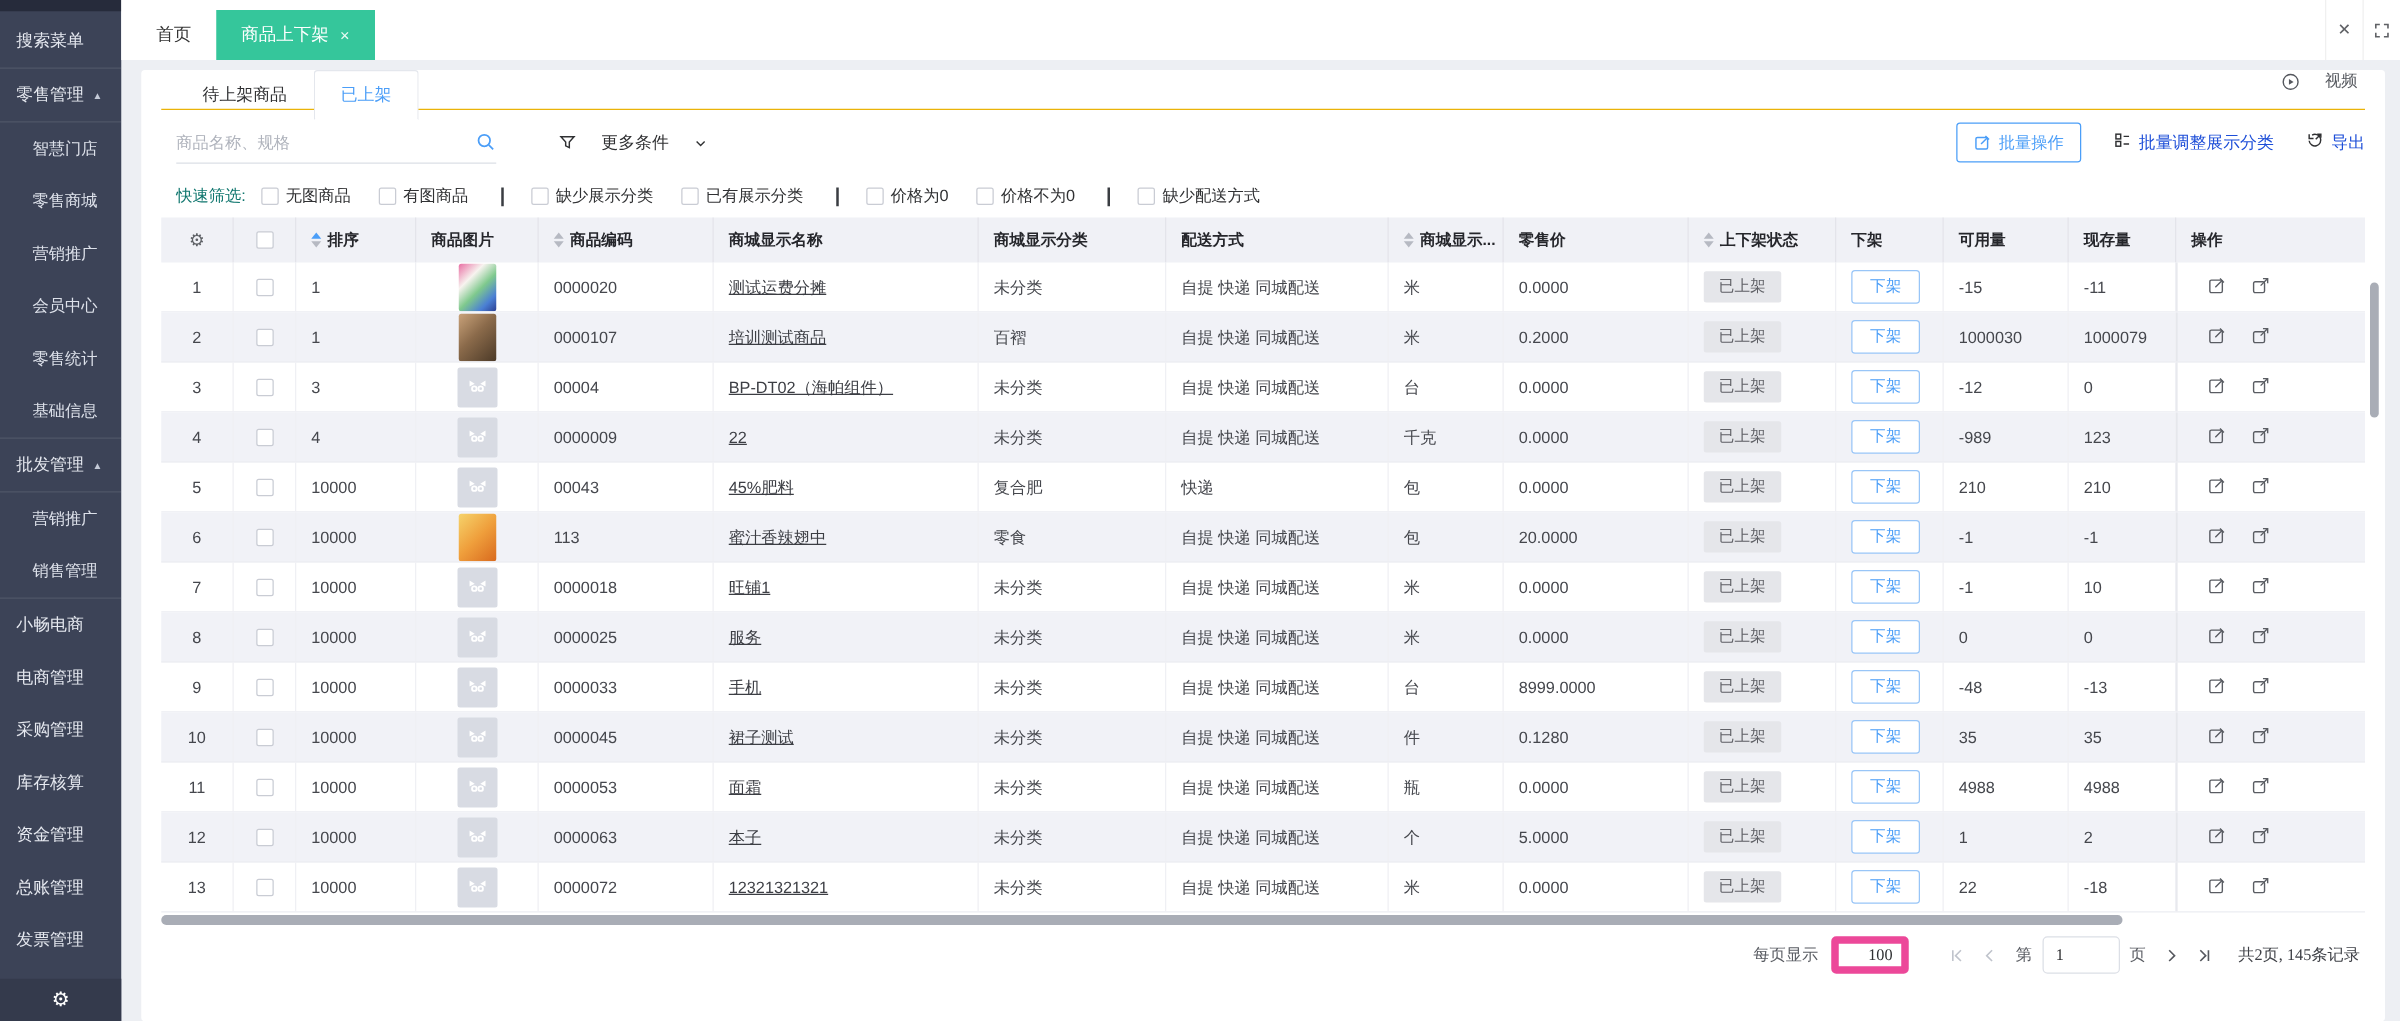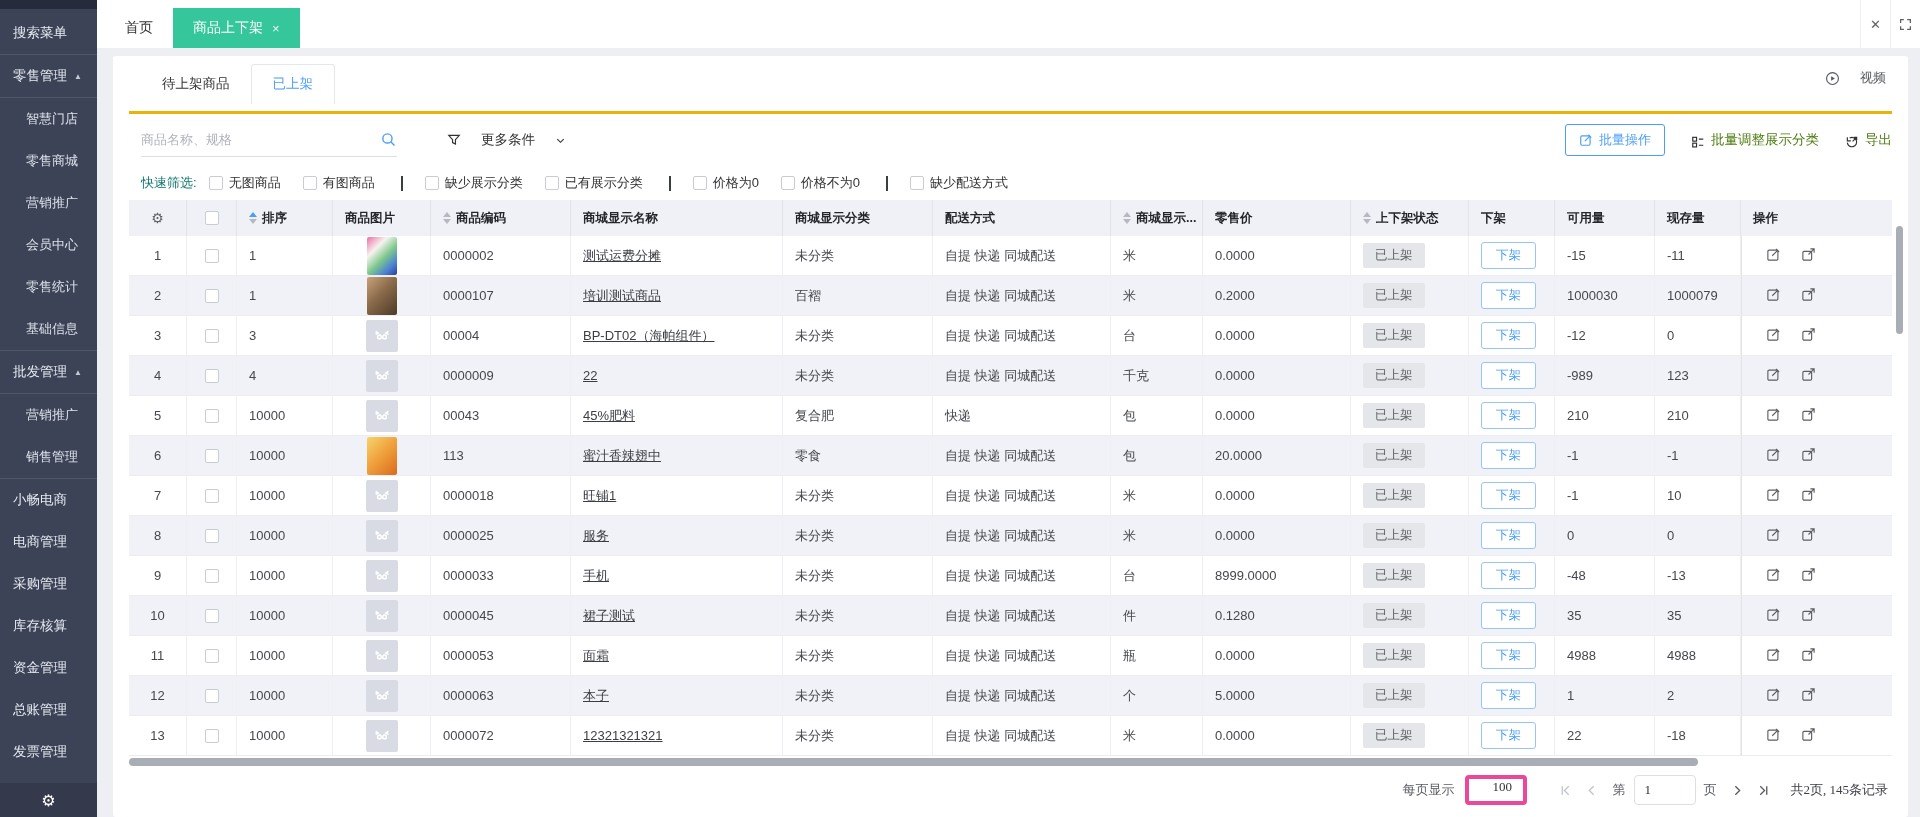--- a/index.html
+++ b/index.html
@@ -23,35 +23,35 @@
   .tab-home { padding:0 20px; height:40px; display:flex; align-items:center; font-size:14px; color:#333; cursor:pointer; }
   .tab-active { background:#35C69B; color:#fff; height:40px; display:flex; align-items:center; gap:9px; padding:0 20px; font-size:14px; cursor:pointer; }
   .tab-active .x { font-size:13px; color:#EAFBF4; }
   .topbar-icons { position:absolute; right:0; top:0; height:100%; display:flex; }
   .tb-ic { width:30px; height:100%; display:flex; align-items:center; justify-content:center; color:#606266; font-size:13px; border-left:1px solid #F0F0F0; cursor:pointer; }
 
   .content { flex:1; padding:8px 12px 0 16px; min-height:0; }
   .card { background:#fff; height:100%; border-radius:3px; display:flex; flex-direction:column; padding:0 16px; position:relative; }
 
   
-  .subtab-row { height:58px; display:flex; align-items:center; justify-content:space-between; border-bottom:3px solid #eab308; flex-shrink:0; }
+  .subtab-row { height:32px; display:flex; align-items:flex-start; justify-content:space-between; border-bottom:1px solid #eab308; flex-shrink:0; }
   .stabs { display:flex; align-items:flex-end; padding-left:12px; }
   .stab { padding:10px 21px; font-size:13.5px; color:#303133; cursor:pointer; }
   .stab.active { border:1px solid #E4E7ED; border-bottom:1px solid #fff; margin-bottom:-1px; color:#4B9EF8; border-radius:3px 3px 0 0; background:#fff; }
   .video-link { display:flex; align-items:center; gap:20px; color:#55585e; font-size:13px; padding:0 6px 11px 0; cursor:pointer; }
 
   
   .search-row { height:52px; display:flex; align-items:center; flex-shrink:0; padding-left:12px; }
   .search-box { width:256px; border-bottom:1px solid #DCDFE6; display:flex; align-items:center; height:34px; }
   .search-box input { border:none; outline:none; flex:1; font-size:13px; color:#333; background:transparent; }
   .search-box input::placeholder { color:#AFB3BC; }
   .more-filter { margin-left:50px; display:flex; align-items:center; gap:20px; color:#303133; font-size:13.5px; cursor:pointer; }
   .spacer { flex:1; }
   .btn-batch { border:1px solid #4B9EF8; color:#4B9EF8; border-radius:3px; height:32px; padding:0 13px; display:flex; align-items:center; gap:6px; font-size:13px; background:#fff; cursor:pointer; }
-  .act-link { display:flex; align-items:flex-end; gap:6px; color:#4d7c0f; font-size:13.5px; margin-left:26px; cursor:pointer; }
+  .act-link { display:flex; align-items:flex-start; gap:6px; color:#1d4ed8; font-size:13.5px; margin-left:26px; cursor:pointer; }
 
   
   .quickfilter-row { height:34px; display:flex; align-items:center; font-size:13px; color:#303133; flex-shrink:0; padding-left:12px; }
   .qf-label { color:#0f766e; margin-right:12px; }
   .qf-opt { display:flex; align-items:center; gap:6px; margin-right:22px; cursor:pointer; }
   .qf-sep { width:2px; height:15px; background:#3a3d42; margin:0 22px 0 4px; }
   .cbx { width:14px; height:14px; border:1px solid #C9CCD4; border-radius:2px; background:#fff; flex-shrink:0; cursor:pointer; }
 
   
   .tbl { --cols:58px 50px 96px 98px 140px 212px 150px 178px 92px 148px 118px 86px 100px 86px 1fr; flex-shrink:0; }
@@ -79,21 +79,21 @@
   .img-food { background:linear-gradient(135deg,#f6d36b 0%,#ef9f3c 50%,#d96a1e 100%); }
   .gear-glyph { color:#5E6166; font-size:14px; font-weight:normal; cursor:pointer; }
 
   
   .h-scroll { height:9px; margin:2px 0 0 0; position:relative; flex-shrink:0; }
   .h-thumb { position:absolute; left:0; top:0; height:8px; width:89%; background:#A9ADB6; border-radius:4px; cursor:pointer; }
   .v-thumb { position:absolute; right:5px; top:170px; width:7px; height:108px; background:#A9ADB6; border-radius:4px; cursor:pointer; }
 
   
   .pag-row { height:46px; display:flex; align-items:center; justify-content:flex-end; gap:0; font-size:13px; color:#5a5d63; flex-shrink:0; padding-right:4px;font-family:Liberation Serif, serif; }
-  .pag-select { border:4px solid #ec4899; border-radius:4px; height:30px; width:62px; display:flex; align-items:flex-start; justify-content:space-between; padding:0 24px; margin:0 26px 0 10px; cursor:pointer; color:#303133; }
+  .pag-select { border:6px solid #ec4899; border-radius:4px; height:30px; width:62px; display:flex; align-items:center; justify-content:space-between; padding:0 24px; margin:0 26px 0 10px; cursor:pointer; color:#303133; }
   .pag-nav { width:26px; display:flex; align-items:center; justify-content:center; cursor:pointer; }
   .pag-input { border:1px solid #DCDFE6; border-radius:4px; height:30px; width:62px; display:flex; align-items:center; padding-left:10px; margin:0 8px; color:#303133; cursor:text; }
   .pag-total { margin-left:14px; color:#3f4147; }
   svg.icn { display:block; }
 </style>
 </head>
 <body>
 
 <div class="app">
 
@@ -351,21 +351,21 @@
           <div class="t-body" id="t-body">
               <div class="t-row">
                 <div class="tc center">1</div>
                 <div class="tc center">
                   <span class="cbx"></span>
                 </div>
                 <div class="tc">1</div>
                 <div class="tc center">
                   <div class="pimg img-flowers"></div>
                 </div>
-                <div class="tc">0000002</div>
+                <div class="tc">0000020</div>
                 <div class="tc">
                   <span class="name-link">测试运费分摊</span>
                 </div>
                 <div class="tc">未分类</div>
                 <div class="tc">自提 快递 同城配送</div>
                 <div class="tc">米</div>
                 <div class="tc">0.0000</div>
                 <div class="tc">
                   <span class="badge">已上架</span>
                 </div>

